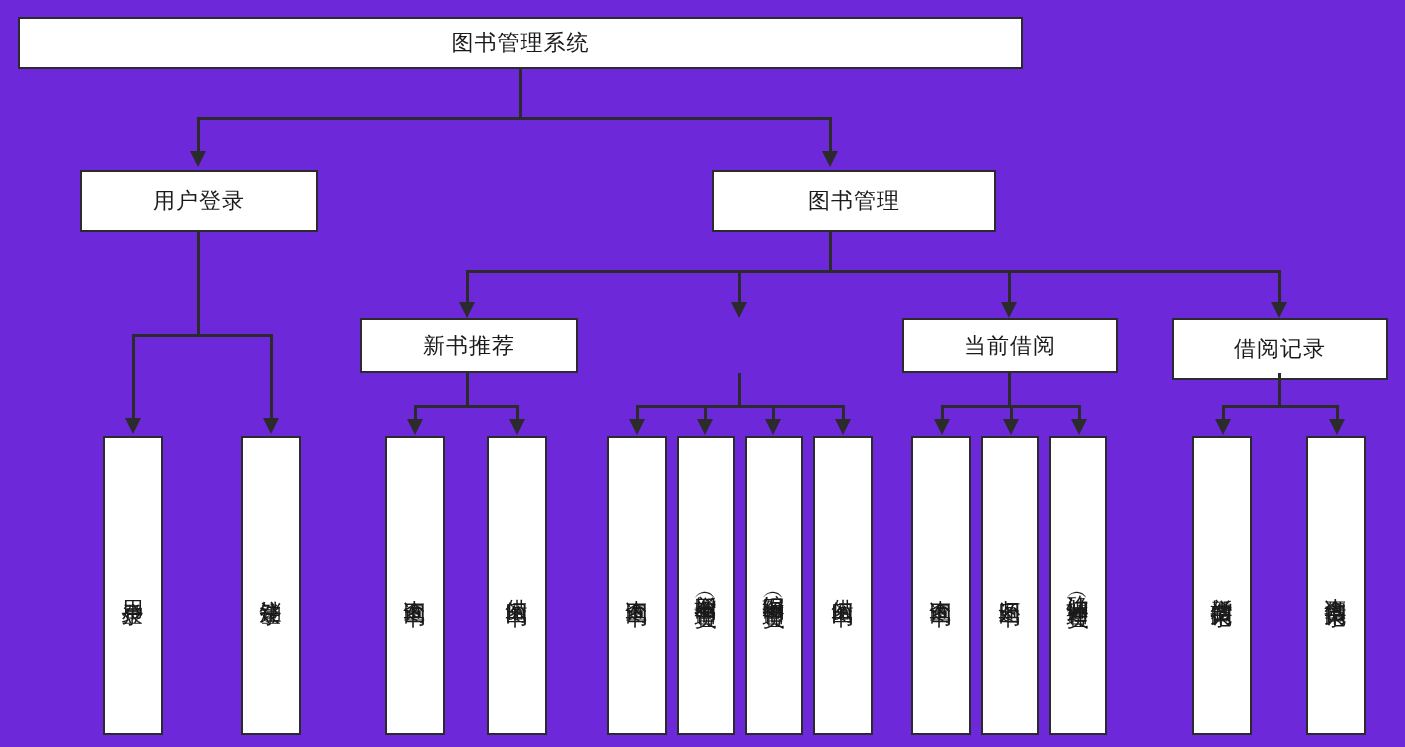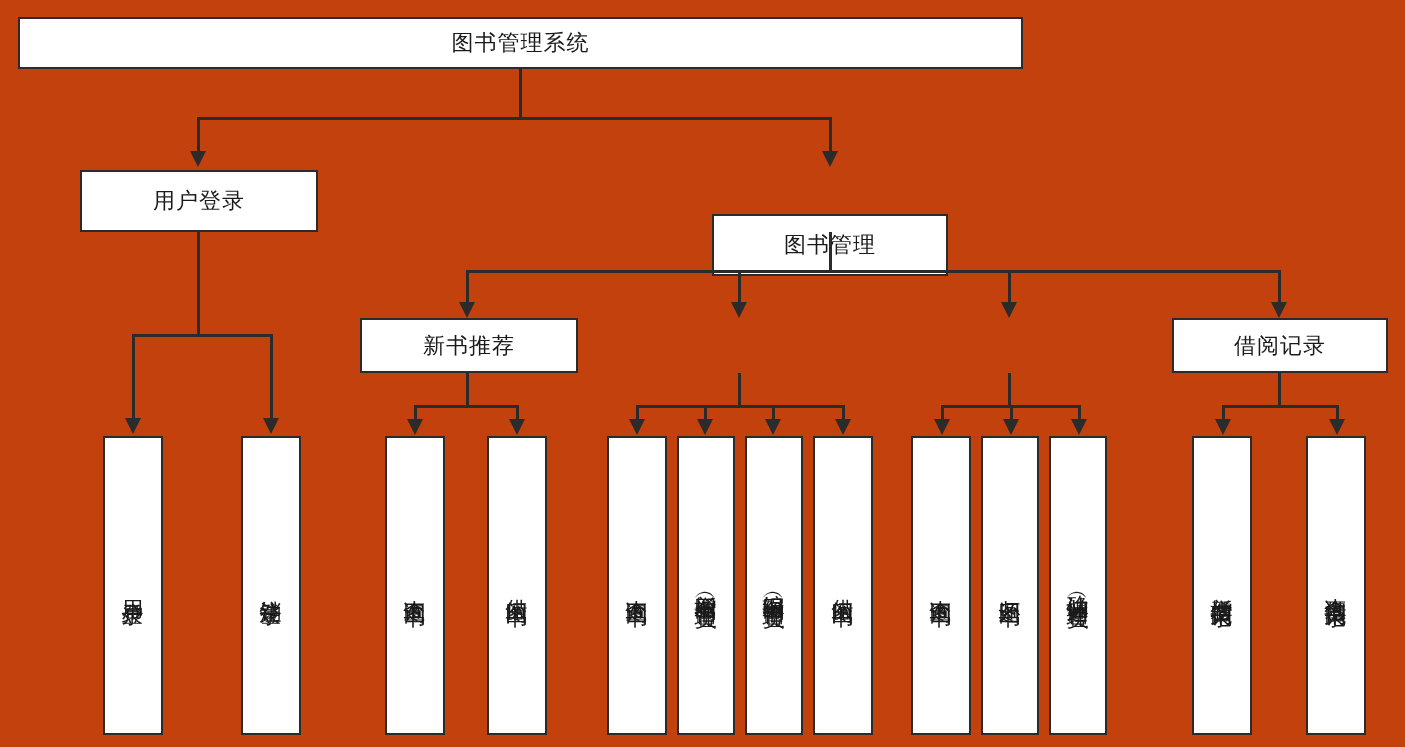--- a/index.html
+++ b/index.html
@@ -7,21 +7,21 @@
     padding: 0;
     background: #ffffff;
   }
   body {
     font-family: "DejaVu Sans", "Liberation Sans", sans-serif;
   }
   #canvas {
     position: relative;
     width: 1405px;
     height: 747px;
-    background: #c2410c;
+    background: #6d28d9;
     overflow: hidden;
   }
   .node {
     position: absolute;
     box-sizing: border-box;
     border: 2.5px solid #2b2b2b;
     background: #ffffff;
     display: flex;
     align-items: center;
     justify-content: center;
@@ -80,21 +80,21 @@
   <div class="edge h" style="left:197px; top:117px; width:635px;"></div>
 
   <div class="edge v" style="left:197px; top:117px; height:36px;"></div>
   <div class="arrow" style="left:190px; top:151px;"></div>
   <div class="edge v" style="left:829px; top:117px; height:36px;"></div>
   <div class="arrow" style="left:822px; top:151px;"></div>
 
   <div class="node horiz" style="left:80px; top:170px; width:238px; height:62px;">
     <span>用户登录</span>
   </div>
-  <div class="node horiz" style="left:712px; top:170px; width:236px; height:62px;margin-top:44px;">
+  <div class="node horiz" style="left:712px; top:170px; width:284px; height:62px;">
     <span>图书管理</span>
   </div>
 
   <div class="edge v" style="left:197px; top:232px; height:104px;"></div>
   <div class="edge h" style="left:132px; top:334px; width:140px;"></div>
   <div class="edge v" style="left:132px; top:334px; height:86px;"></div>
   <div class="arrow" style="left:125px; top:418px;"></div>
   <div class="edge v" style="left:270px; top:334px; height:86px;"></div>
   <div class="arrow" style="left:263px; top:418px;"></div>
 
@@ -105,21 +105,24 @@
   <div class="edge v" style="left:738px; top:270px; height:34px;"></div>
   <div class="arrow" style="left:731px; top:302px;"></div>
   <div class="edge v" style="left:1008px; top:270px; height:34px;"></div>
   <div class="arrow" style="left:1001px; top:302px;"></div>
   <div class="edge v" style="left:1278px; top:270px; height:34px;"></div>
   <div class="arrow" style="left:1271px; top:302px;"></div>
 
   <div class="node horiz" style="left:360px; top:318px; width:218px; height:55px;">
     <span>新书推荐</span>
   </div>
-  <div class="node horiz" style="left:1172px; top:318px; width:216px; height:55px;">
+  <div class="node horiz" style="left:902px; top:318px; width:216px; height:55px;">
+    <span>当前借阅</span>
+  </div>
+  <div class="node horiz" style="left:1172px; top:318px; width:216px; height:62px;">
     <span>借阅记录</span>
   </div>
 
   <div class="edge v" style="left:466px; top:373px; height:34px;"></div>
   <div class="edge h" style="left:414px; top:405px; width:104px;"></div>
   <div class="edge v" style="left:414px; top:405px; height:16px;"></div>
   <div class="arrow" style="left:407px; top:419px;"></div>
   <div class="edge v" style="left:516px; top:405px; height:16px;"></div>
   <div class="arrow" style="left:509px; top:419px;"></div>
 

